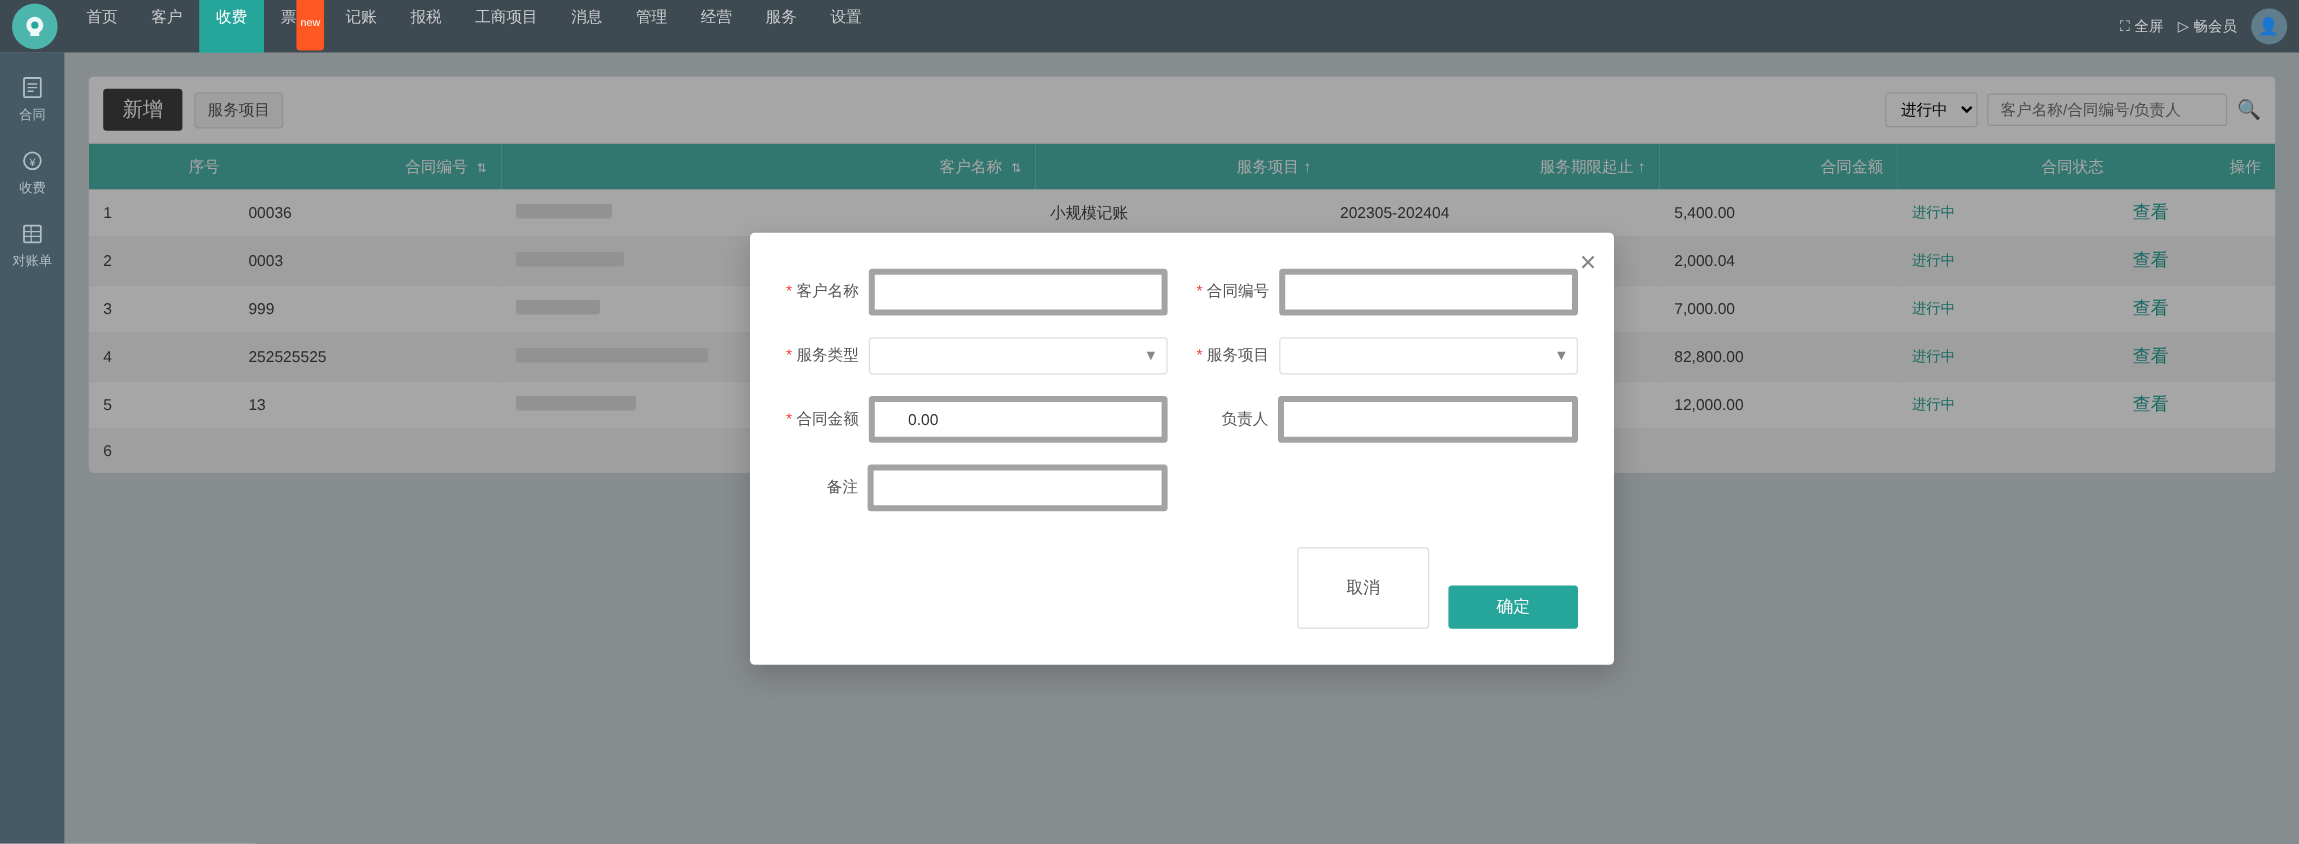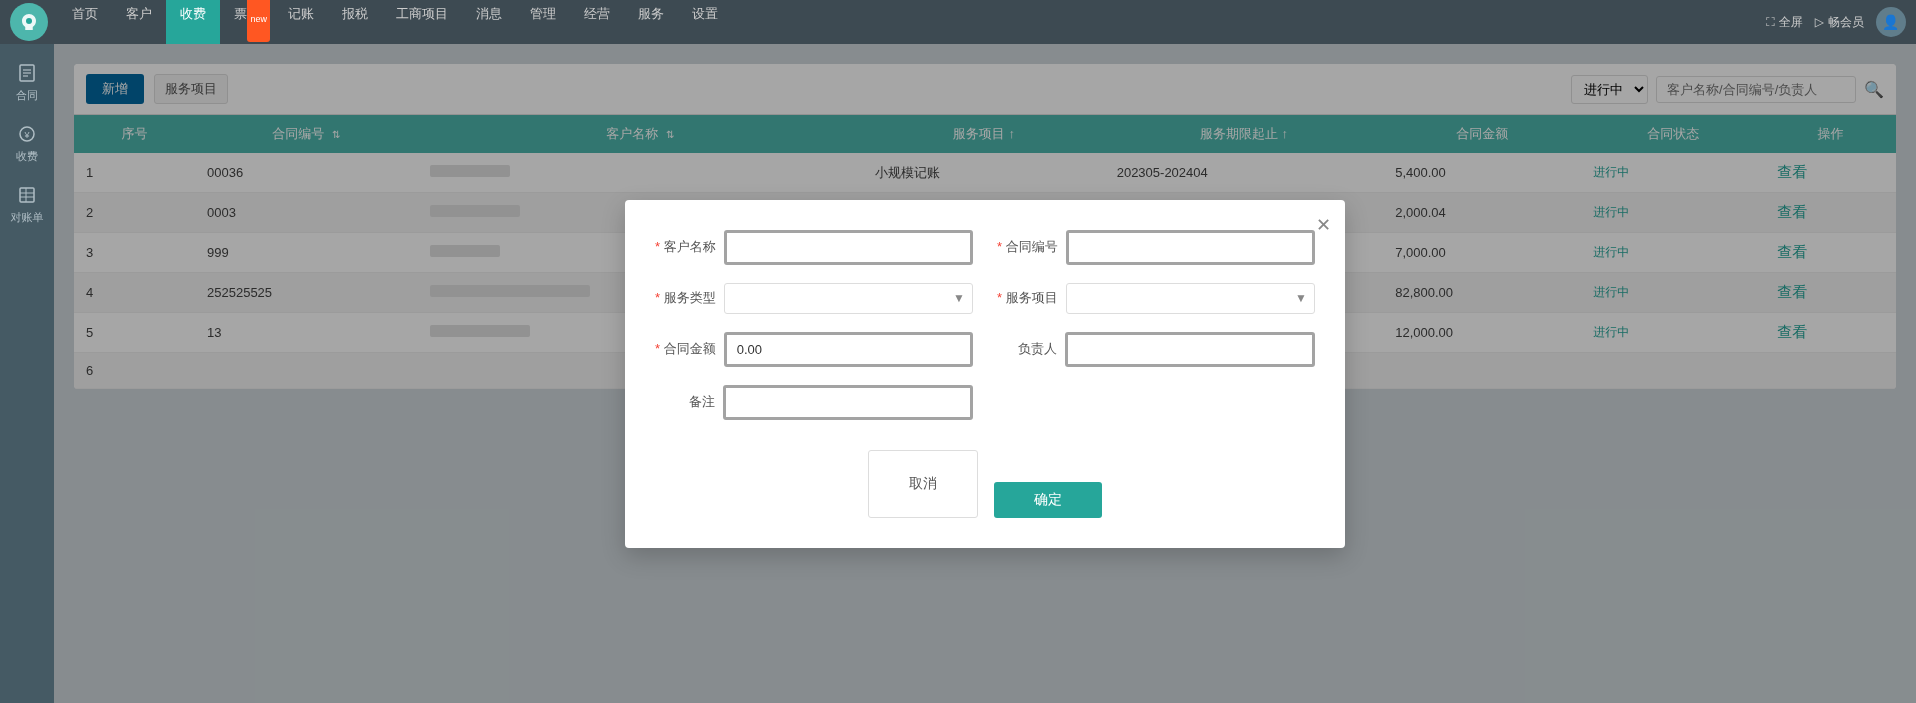--- a/index.html
+++ b/index.html
@@ -126,27 +126,27 @@
     }
     .table-toolbar {
       display: flex;
       align-items: center;
       padding: 10px 12px;
       gap: 10px;
       background: #fff;
       border-bottom: 1px solid #e0e0e0;
     }
     .btn-new {
-      background: #0369a1;
+      background: #404040;
       color: #fff;
       border: none;
       padding: 6px 16px;
       border-radius: 3px;
       cursor: pointer;
-      font-size: 13px;
+      font-size: 17px;
     }
     .service-tag {
       font-size: 13px;
       color: #555;
       padding: 5px 10px;
       border: 1px solid #ddd;
       border-radius: 3px;
       background: #f5f5f5;
     }
     .toolbar-right {
@@ -182,21 +182,21 @@
     table {
       width: 100%;
       border-collapse: collapse;
     }
     thead tr {
       background: #4db6ac;
       color: #fff;
     }
     thead th {
       padding: 10px 12px;
-      text-align: center;
+      text-align: right;
       font-size: 13px;
       font-weight: normal;
     }
     thead th .sort-icon {
       display: inline-block;
       margin-left: 4px;
       font-size: 10px;
     }
     tbody tr:nth-child(even) { background: #f5f5f5; }
     tbody tr:nth-child(odd) { background: #fff; }
@@ -267,23 +267,23 @@
       white-space: nowrap;
       min-width: 60px;
       text-align: right;
     }
     .form-label.required::before {
       content: '* ';
       color: #f44336;
     }
     .form-input {
       flex: 1;
-      border: 3px solid #a3a3a3;
-      border-radius: 3px;
-      padding: 7px 10px;
+      border: 5px solid #a3a3a3;
+      border-radius: 3px;
+      padding: 7px 28px;
       font-size: 13px;
       outline: none;
       color: #333;
     }
     .form-select-wrap {
       flex: 1;
       position: relative;
     }
     .form-select {
       width: 100%;
@@ -315,21 +315,21 @@
       position: absolute;
       right: 8px;
       top: 50%;
       transform: translateY(-50%);
       color: #aaa;
       font-size: 14px;
       pointer-events: none;
     }
     .modal-footer {
       display: flex;
-      justify-content: center;
+      justify-content: flex-end;
       gap: 16px;
       margin-top: 30px;
     }
     .btn-cancel {
       padding: 9px 40px;
       border: 1px solid #ddd;
       background: #fff;
       border-radius: 3px;
       font-size: 14px;
       cursor: pointer;

